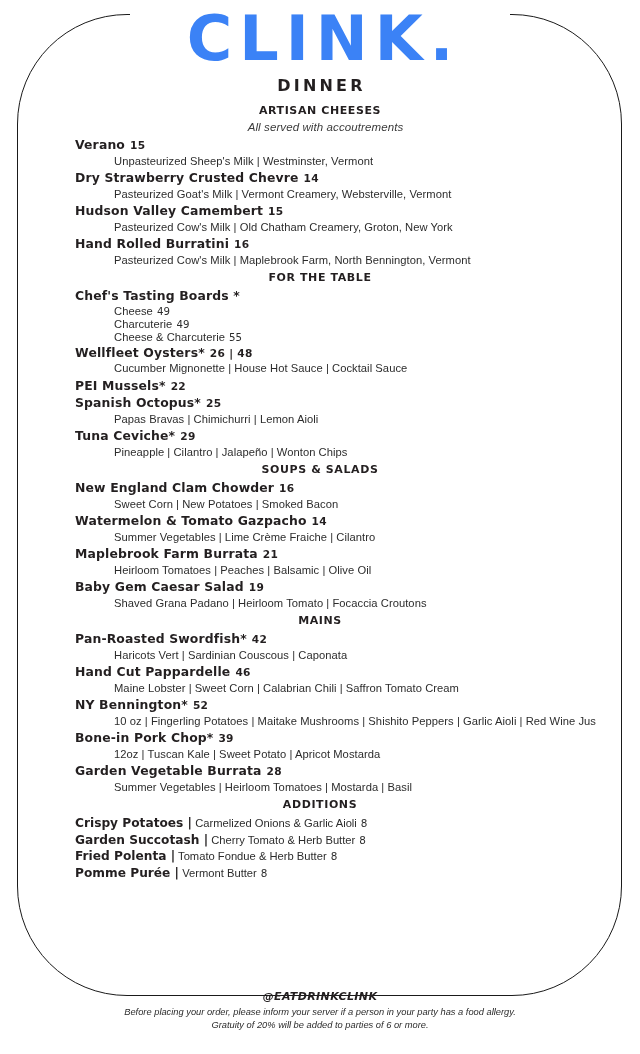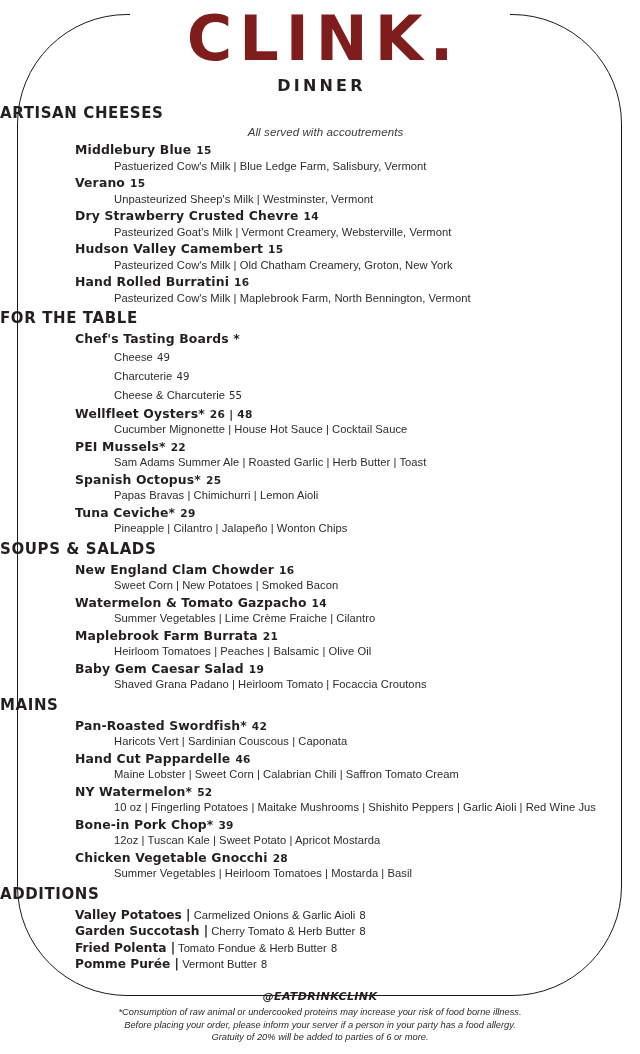--- a/index.html
+++ b/index.html
@@ -43,21 +43,21 @@
     position: relative;
     text-align: center;
     padding-top: 6px;
   }
   .logo {
     font-family: "DejaVu Sans", sans-serif;
     font-weight: 700;
     font-size: 62px;
     line-height: 66px;
     letter-spacing: 7px;
-    color: #7f1d1d;
+    color: #3b82f6;
     margin: 0;
     padding-left: 7px;
   }
   .subtitle {
     font-family: "DejaVu Sans", sans-serif;
     font-weight: 700;
     font-size: 16px;
     letter-spacing: 3.2px;
     margin: 4px 0 0 0;
     padding-left: 3px;
@@ -68,24 +68,24 @@
   .content {
     position: absolute;
     left: 0;
     top: 104px;
     width: 640px;
   }
 
   .section { margin: 0 0 3px 0; }
 
   .section-title {
-    text-align: left;
-    font-family: "DejaVu Sans", sans-serif;
-    font-weight: 700;
-    font-size: 15px;
+    text-align: center;
+    font-family: "DejaVu Sans", sans-serif;
+    font-weight: 700;
+    font-size: 11px;
     letter-spacing: 0.6px;
     color: #231f20;
     margin: 0 0 4px 0;
   }
   .section-note {
     text-align: center;
     font-style: italic;
     font-size: 11.5px;
     color: #3a3a3a;
     margin: 0 0 4px 11px;
@@ -118,21 +118,21 @@
     line-height: 15.5px;
     padding-left: 39px;
     letter-spacing: 0.05px;
     white-space: nowrap;
   }
 
   
   .sub-row {
     font-size: 11.2px;
     color: #2c2c2c;
-    line-height: 18px;
+    line-height: 12px;
     padding-left: 39px;
     letter-spacing: 0.05px;
   }
   .sub-price {
     font-family: "DejaVu Sans", sans-serif;
     font-size: 10.2px;
     margin-left: 4px;
   }
 
   
@@ -190,24 +190,20 @@
   <div class="subtitle">DINNER</div>
 </div>
 
 <div class="content">
   <div id="sections-root">
       <div class="section">
         <div class="section-title">ARTISAN CHEESES</div>
         <div class="section-note">All served with accoutrements</div>
         <div class="items">
           <div class="item">
-            <div class="item-title"><span>Middlebury Blue</span><span class="item-price">15</span></div>
-            <div class="item-desc">Pastuerized Cow's Milk | Blue Ledge Farm, Salisbury, Vermont</div>
-          </div>
-          <div class="item">
             <div class="item-title"><span>Verano</span><span class="item-price">15</span></div>
             <div class="item-desc">Unpasteurized Sheep's Milk | Westminster, Vermont</div>
           </div>
           <div class="item">
             <div class="item-title"><span>Dry Strawberry Crusted Chevre</span><span class="item-price">14</span></div>
             <div class="item-desc">Pasteurized Goat's Milk | Vermont Creamery, Websterville, Vermont</div>
           </div>
           <div class="item">
             <div class="item-title"><span>Hudson Valley Camembert</span><span class="item-price">15</span></div>
             <div class="item-desc">Pasteurized Cow's Milk | Old Chatham Creamery, Groton, New York</div>
@@ -226,21 +222,20 @@
             <div class="sub-row"><span>Cheese</span><span class="sub-price">49</span></div>
             <div class="sub-row"><span>Charcuterie</span><span class="sub-price">49</span></div>
             <div class="sub-row"><span>Cheese &amp; Charcuterie</span><span class="sub-price">55</span></div>
           </div>
           <div class="item">
             <div class="item-title"><span>Wellfleet Oysters*</span><span class="item-price">26 | 48</span></div>
             <div class="item-desc">Cucumber Mignonette | House Hot Sauce | Cocktail Sauce</div>
           </div>
           <div class="item">
             <div class="item-title"><span>PEI Mussels*</span><span class="item-price">22</span></div>
-            <div class="item-desc">Sam Adams Summer Ale | Roasted Garlic | Herb Butter | Toast</div>
           </div>
           <div class="item">
             <div class="item-title"><span>Spanish Octopus*</span><span class="item-price">25</span></div>
             <div class="item-desc">Papas Bravas | Chimichurri | Lemon Aioli</div>
           </div>
           <div class="item">
             <div class="item-title"><span>Tuna Ceviche*</span><span class="item-price">29</span></div>
             <div class="item-desc">Pineapple | Cilantro | Jalapeño | Wonton Chips</div>
           </div>
         </div>
@@ -271,46 +266,45 @@
         <div class="items">
           <div class="item">
             <div class="item-title"><span>Pan-Roasted Swordfish*</span><span class="item-price">42</span></div>
             <div class="item-desc">Haricots Vert | Sardinian Couscous | Caponata</div>
           </div>
           <div class="item">
             <div class="item-title"><span>Hand Cut Pappardelle</span><span class="item-price">46</span></div>
             <div class="item-desc">Maine Lobster | Sweet Corn | Calabrian Chili | Saffron Tomato Cream</div>
           </div>
           <div class="item">
-            <div class="item-title"><span>NY Watermelon*</span><span class="item-price">52</span></div>
+            <div class="item-title"><span>NY Bennington*</span><span class="item-price">52</span></div>
             <div class="item-desc">10 oz | Fingerling Potatoes | Maitake Mushrooms | Shishito Peppers | Garlic Aioli | Red Wine Jus</div>
           </div>
           <div class="item">
             <div class="item-title"><span>Bone-in Pork Chop*</span><span class="item-price">39</span></div>
             <div class="item-desc">12oz | Tuscan Kale | Sweet Potato | Apricot Mostarda</div>
           </div>
           <div class="item">
-            <div class="item-title"><span>Chicken Vegetable Gnocchi</span><span class="item-price">28</span></div>
+            <div class="item-title"><span>Garden Vegetable Burrata</span><span class="item-price">28</span></div>
             <div class="item-desc">Summer Vegetables | Heirloom Tomatoes | Mostarda | Basil</div>
           </div>
         </div>
       </div>
     </div>
 
   <div class="section">
     <div class="section-title">ADDITIONS</div>
     <div class="items" id="additions-root">
-        <div class="add-row"><span class="add-name">Valley Potatoes |</span> <span>Carmelized Onions &amp; Garlic Aioli</span><span class="add-price">8</span></div>
+        <div class="add-row"><span class="add-name">Crispy Potatoes |</span> <span>Carmelized Onions &amp; Garlic Aioli</span><span class="add-price">8</span></div>
         <div class="add-row"><span class="add-name">Garden Succotash |</span> <span>Cherry Tomato &amp; Herb Butter</span><span class="add-price">8</span></div>
         <div class="add-row"><span class="add-name">Fried Polenta |</span> <span>Tomato Fondue &amp; Herb Butter</span><span class="add-price">8</span></div>
         <div class="add-row"><span class="add-name">Pomme Purée |</span> <span>Vermont Butter</span><span class="add-price">8</span></div>
       </div>
   </div>
 </div>
 
 <div class="footer">
   <div class="handle">@EATDRINKCLINK</div>
   <div id="disclaimer-root">
-      <div class="disclaimer">*Consumption of raw animal or undercooked proteins may increase your risk of food borne illness.</div>
       <div class="disclaimer">Before placing your order, please inform your server if a person in your party has a food allergy.</div>
       <div class="disclaimer">Gratuity of 20% will be added to parties of 6 or more.</div>
     </div>
 </div>
 
 </body></html>

